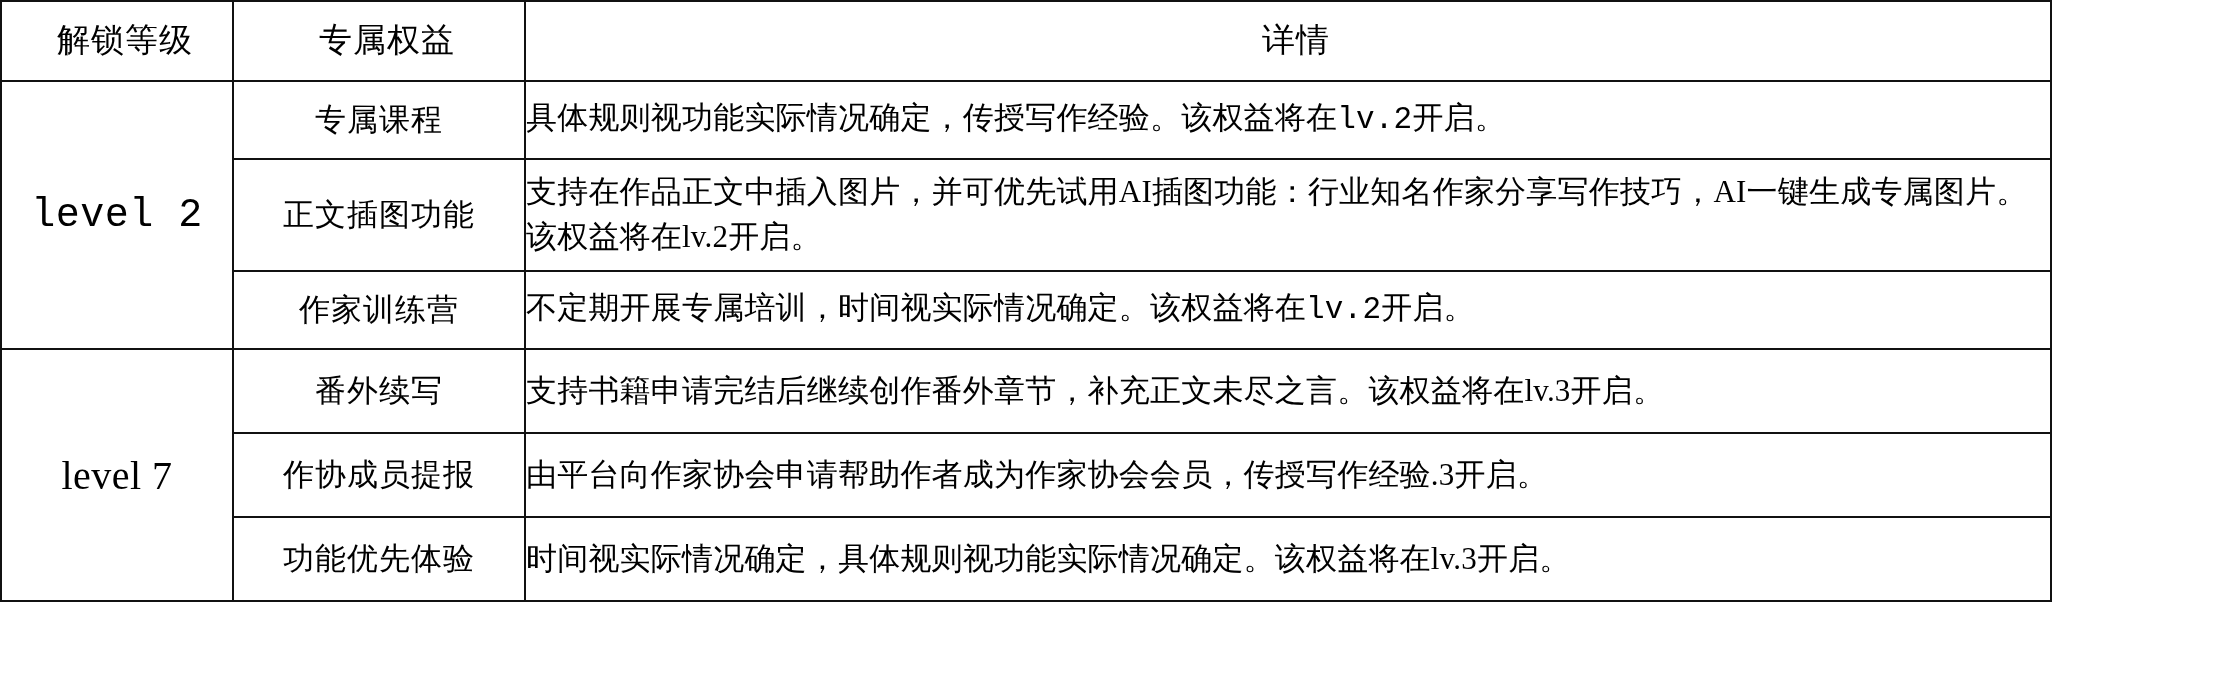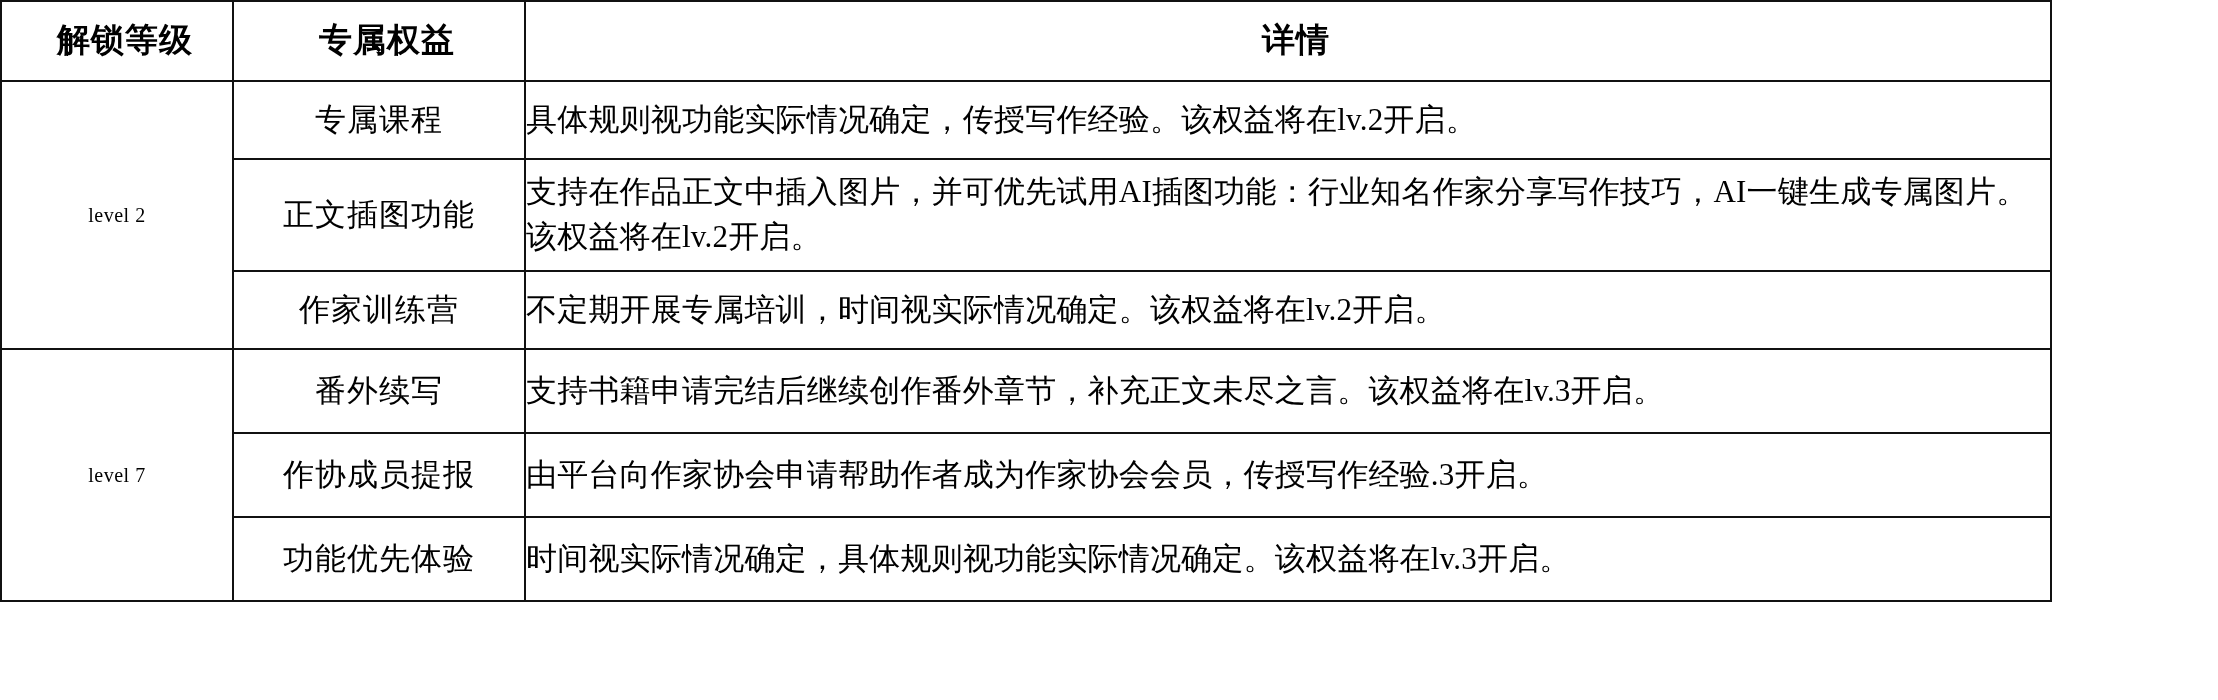--- a/index.html
+++ b/index.html
@@ -31,48 +31,48 @@
   table.benefits col.c-detail { width: 1526px; }
 
   table.benefits th,
   table.benefits td {
     border: 2px solid #111111;
     padding: 0;
     vertical-align: middle;
     font-weight: normal;
   }
   table.benefits thead th {
-    font-weight: bold;
+    font-weight: normal;
     font-size: 33px;
     text-align: center;
     height: 78px;
     line-height: 1.2;
     letter-spacing: 1px;
     padding-left: 16px;
   }
   td.level-cell {
     text-align: center;
-    font-size: 20px;
+    font-size: 40px;
     letter-spacing: 0.5px;
   }
   td.benefit-cell {
     text-align: center;
     font-size: 31px;
     letter-spacing: 1px;
     padding: 6px 8px;
   }
   td.detail-cell {
     text-align: left;
     font-size: 31px;
     line-height: 1.45;
     padding: 9px 8px 9px 10px;
     letter-spacing: 0.2px;
   }
   tr.r-tall td { height: 110px; }
-  tr.r-short td { height: 76px; }
+  tr.r-short td { height: 76px; font-family: Liberation Mono, monospace; }
   tr.r-mid td { height: 82px; }
 </style>
 </head>
 <body>
 
 <div class="page">
   <table class="benefits">
     <colgroup>
       <col class="c-level">
       <col class="c-benefit">

